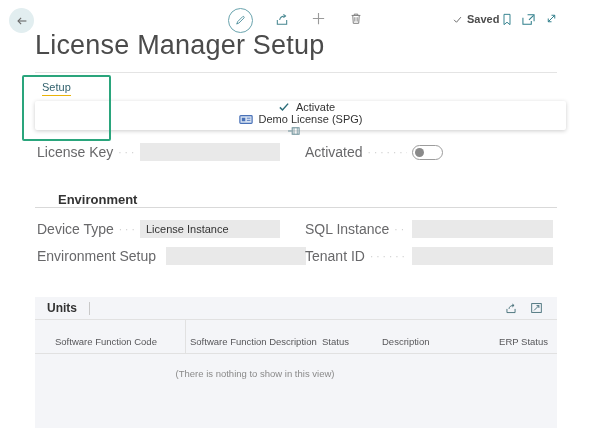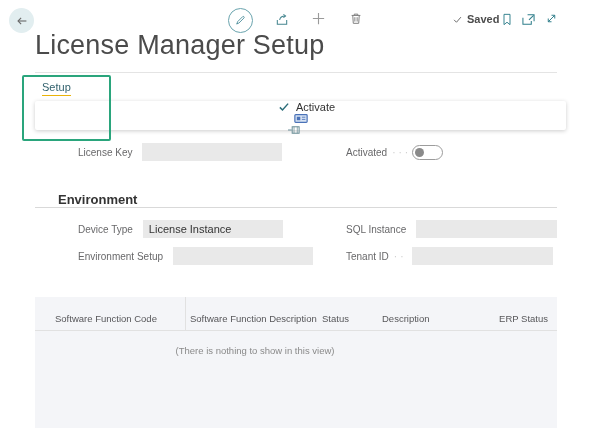--- a/index.html
+++ b/index.html
@@ -34,21 +34,21 @@
   .subbar .act{display:flex;align-items:center;gap:6px;font-size:11px;color:#333;
     margin-left:12px;cursor:pointer;white-space:nowrap;}
   .subbar .sep{width:1px;height:16px;background:#ddd;margin:0 9px;}
   .subbar .spacer{flex:1;}
   .subbar .pin{margin-right:13px;cursor:pointer;}
   .hl-box{left:22px;top:75px;width:85px;height:62px;border:2px solid #2aa57c;
     border-radius:2px;z-index:5;pointer-events:none;background:transparent;}
 
   
   .frow{position:absolute;height:18px;display:flex;align-items:center;}
-  .flabel{font-size:10px;color:#68686a;white-space:nowrap;margin-left:41px;}
+  .flabel{font-size:14px;color:#68686a;white-space:nowrap;}
   .leader{flex:1;overflow:hidden;white-space:nowrap;font-size:10px;color:#cdcdcd;
     margin:0 5px;letter-spacing:3px;}
   .leader::after{content:"····················································";}
   .control{width:140px;height:18px;flex:none;display:flex;align-items:center;}
   .control.r{width:141px;}
   .fieldbox{width:100%;height:100%;background:#e9e9e9;display:flex;align-items:center;
     padding:0 6px;box-sizing:border-box;font-size:11px;color:#333;cursor:text;}
   .toggle{width:31px;height:15px;border:1px solid #9c9c9c;border-radius:8px;
     background:#fff;position:relative;box-sizing:border-box;cursor:pointer;}
   .toggle .knob{position:absolute;left:2px;top:2px;width:9px;height:9px;
@@ -175,20 +175,21 @@
   </div>
   <div class="sep"></div>
   <div class="act" style="margin-left:0;">
     <span>
       <svg width="14" height="11" viewBox="0 0 16 12">
         <rect x="1" y="1.5" width="14" height="9" rx="1" fill="#d9e4f3" stroke="#4a72b8" stroke-width="1.4"></rect>
         <rect x="3.2" y="4" width="4" height="4" fill="#4a72b8"></rect>
         <path d="M9 4.5h4M9 7h4" stroke="#4a72b8" stroke-width="1"></path>
       </svg>
     </span>
+    <span>Demo License (SPG)</span>
   </div>
   <div class="spacer"></div>
   <div class="pin">
     <span>
       <svg width="15" height="12" viewBox="0 0 16 13" fill="none" stroke="#6b8f98" stroke-width="1.1">
         <path d="M1 6.5h4"></path>
         <rect x="5.5" y="3" width="7.5" height="7"></rect>
         <path d="M7.5 3v7M11 3v7" stroke-width=".8"></path>
       </svg>
     </span>
@@ -244,20 +245,43 @@
 
 <div class="frow" style="left:305px;top:247px;width:248px;">
   <span class="flabel">Tenant ID</span>
   <span class="leader"></span>
   <span class="control r">
     <span class="fieldbox"></span>
   </span>
 </div>
 
 <div class="abs units">
+  <div class="u-header">
+    <span class="u-title">Units</span>
+    <span class="u-vsep"></span>
+    <span class="spacer"></span>
+    <span class="tb-icon">
+      <span>
+        <svg width="14" height="13" viewBox="0 0 16 16" fill="none" stroke="#3f6a74" stroke-width="1.1">
+          <path d="M3 8.5V13h10V8.5"></path>
+          <path d="M5.5 8.5c.4-3 2.6-4.3 6-4.3"></path>
+          <path d="M9.5 2.5l2.3 1.7-2.3 1.9"></path>
+        </svg>
+      </span>
+    </span>
+    <span class="tb-icon">
+      <span>
+        <svg width="13" height="12" viewBox="0 0 16 15" fill="none" stroke="#3f6a74" stroke-width="1.1">
+          <rect x="2" y="2" width="12" height="11"></rect>
+          <path d="M5 10.5 11 4.5"></path>
+            <path d="M8 4.5h3v3"></path>
+        </svg>
+      </span>
+    </span>
+  </div>
   <div class="u-cols">
     <span class="u-col" style="left:155px;">Software Function Description</span>
     <span class="u-col" style="left:20px;">Software Function Code</span>
     <span class="u-col" style="left:287px;">Status</span>
     <span class="u-col" style="left:347px;">Description</span>
     <span class="u-col" style="right:9px;">ERP Status</span>
     <span class="u-coldiv"></span>
   </div>
   <div class="u-body">
     <span class="u-empty">(There is nothing to show in this view)</span>

